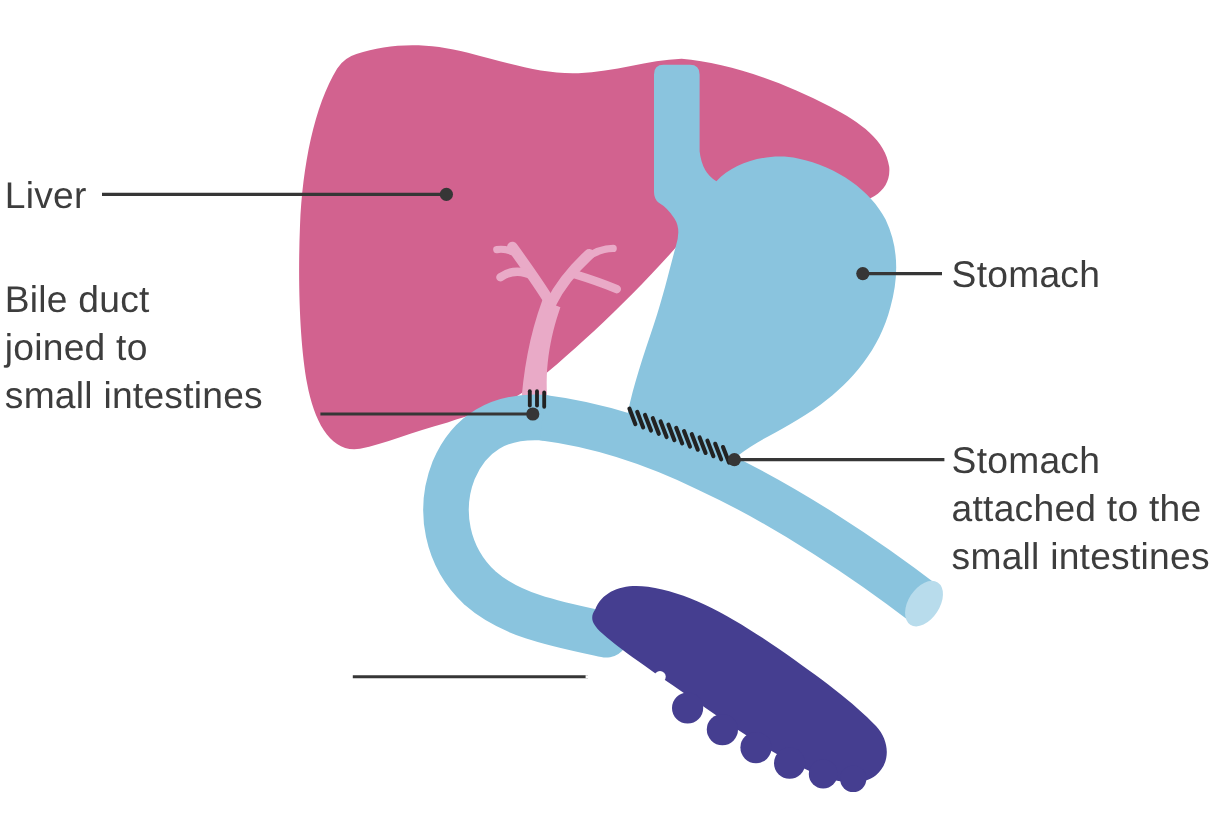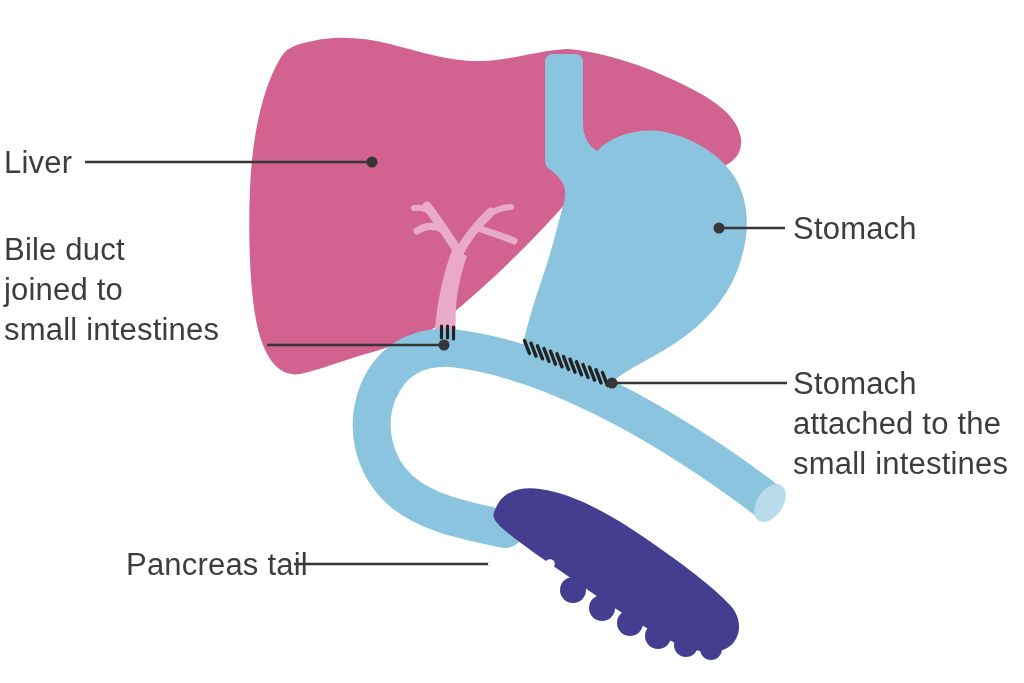--- a/index.html
+++ b/index.html
@@ -145,14 +145,13 @@
   <div class="label" style="left:4px;   top:230px;">Bile duct
 joined to
 small intestines</div>
 
   <div class="label" style="left:793px; top:209px;">Stomach</div>
 
   <div class="label" style="left:793px; top:364px;">Stomach
 attached to the
 small intestines</div>
 
-  <div class="label" style="left:126px; top:545px;">Pancreas tail</div>
 </div>
 
 </body></html>

